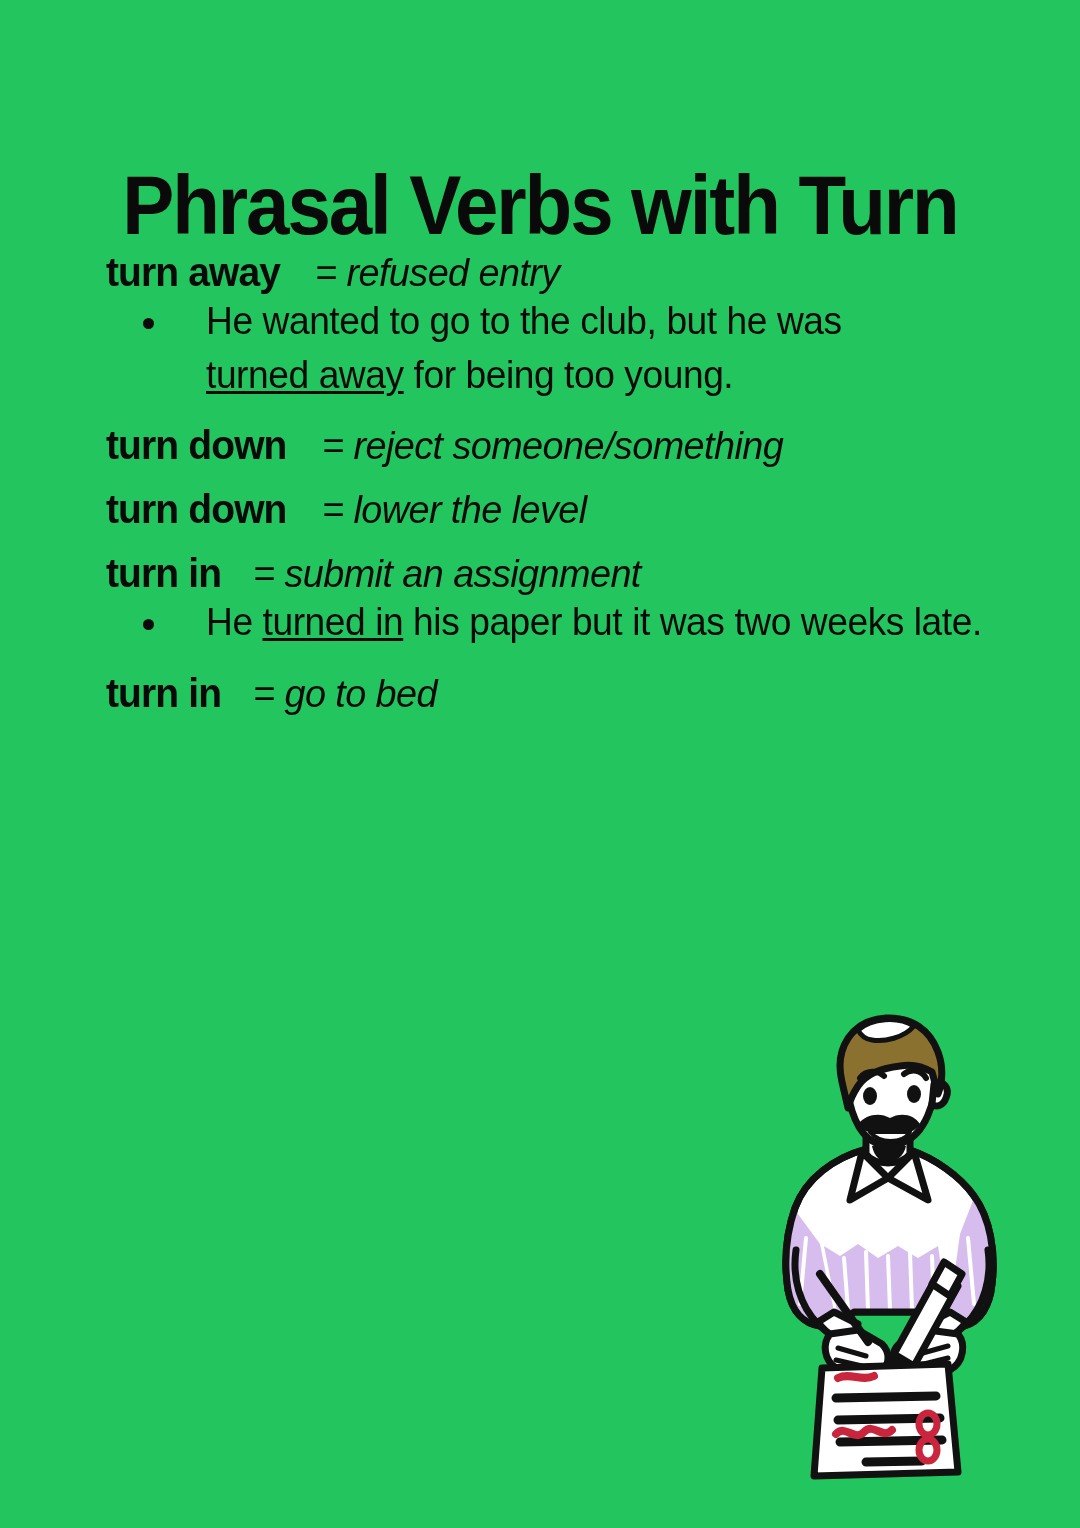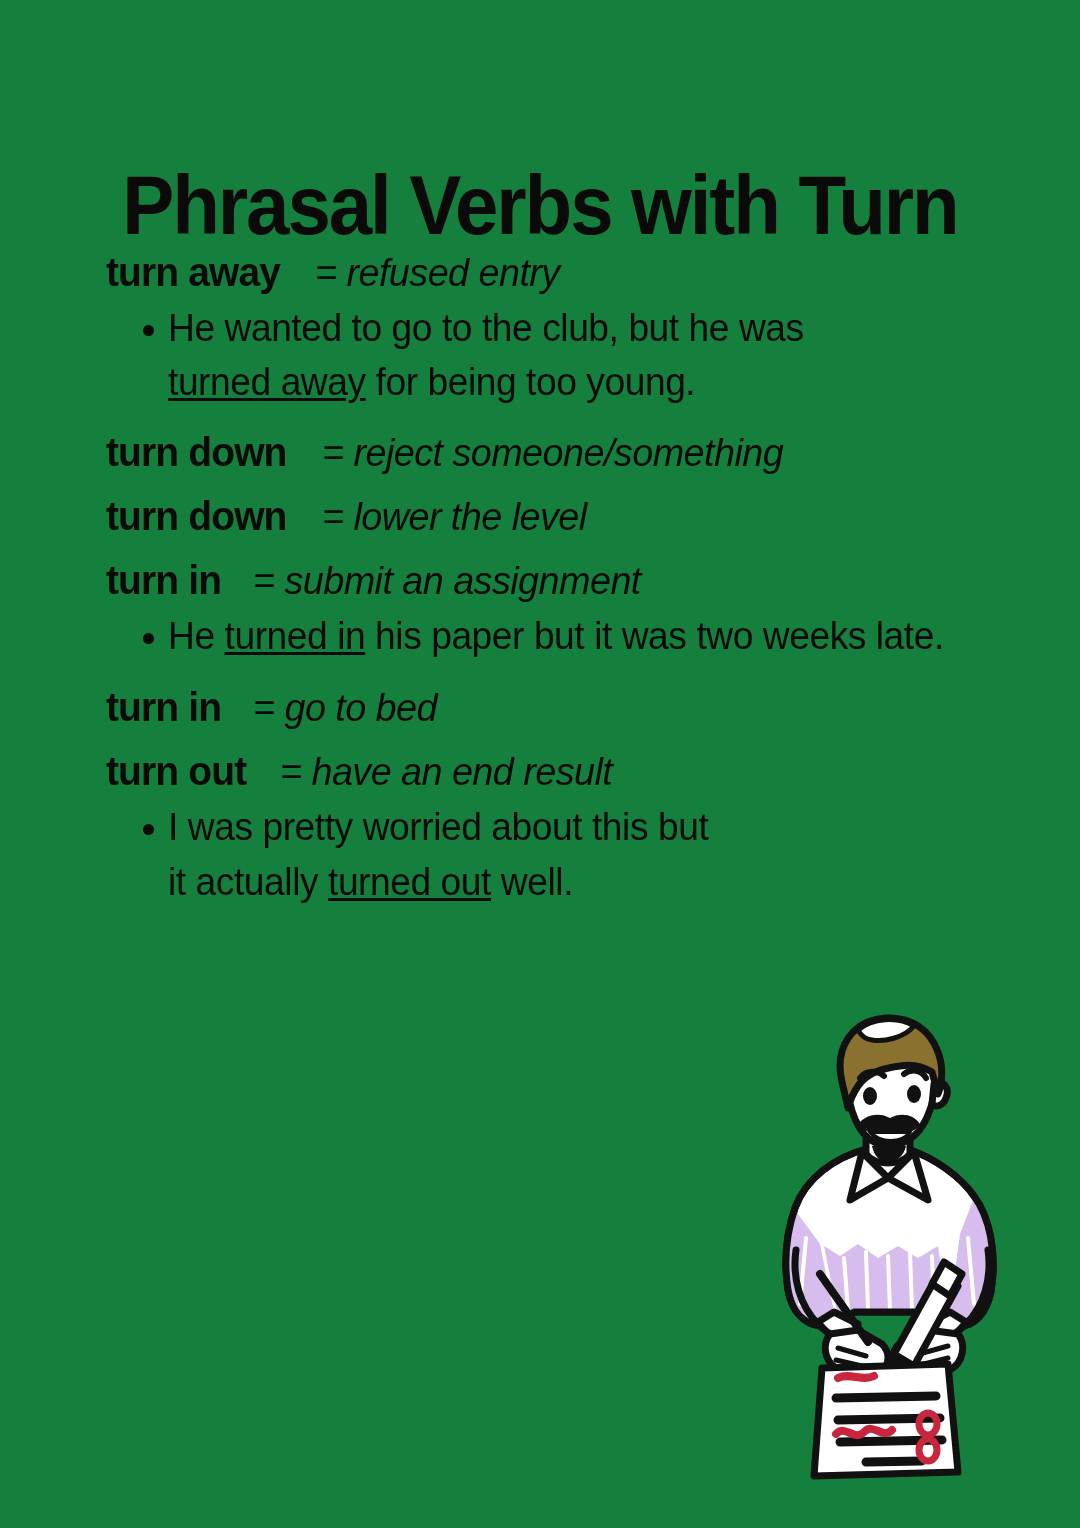--- a/index.html
+++ b/index.html
@@ -13,21 +13,21 @@
     font-family: "Liberation Sans", sans-serif;
     color: #000000;
     overflow: hidden;
     position: relative;
   }
 
   .poster {
     position: relative;
     width: 1080px;
     height: 1528px;
-    background: #15803d;
+    background: #22c55e;
     overflow: hidden;
   }
 
   
   .poster-title {
     position: absolute;
     left: 0;
     top: 108px;
     width: 1080px;
     text-align: center;
@@ -82,21 +82,21 @@
     letter-spacing: -0.6px;
     color: #0A0A0A;
     margin-left: 26px;
     transform: scaleX(0.97);
     transform-origin: left center;
   }
 
   .example-row {
     display: flex;
     padding-left: 143px;
-    margin-top: 7px;
+    gap: 38px;
   }
 
   .bullet-dot {
     flex: 0 0 auto;
     width: 11px;
     height: 11px;
     border-radius: 50%;
     background: #0A0A0A;
     margin-top: 24px;
     margin-right: 14px;
@@ -191,30 +191,20 @@
       </div>
     </div>
 
     <div class="entry e4">
       <div class="entry-head">
         <span class="term">turn in</span>
         <span class="definition">= go to bed</span>
       </div>
     </div>
 
-    <div class="entry e5">
-      <div class="entry-head">
-        <span class="term">turn out</span>
-        <span class="definition">= have an end result</span>
-      </div>
-      <div class="example-row">
-        <span class="bullet-dot"></span>
-        <span class="example-text w-short"><span>I was pretty worried about this but it actually </span><u>turned out</u><span> well.</span></span>
-      </div>
-    </div>
 
 
   </div>
 
   <div class="illustration">
     <svg viewBox="0 0 260 478" xmlns="http://www.w3.org/2000/svg">
       <g stroke="#111111" stroke-width="7" stroke-linejoin="round" stroke-linecap="round">
 
         <path d="M104 137 C 72 146, 44 166, 33 196
                  C 24 222, 22 252, 26 278

